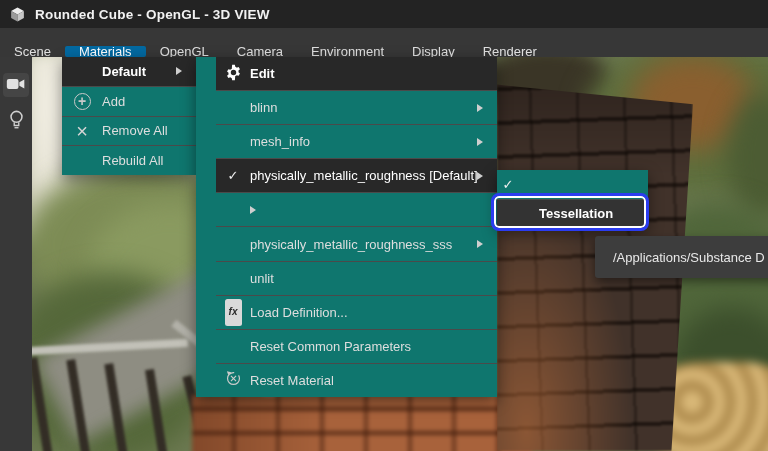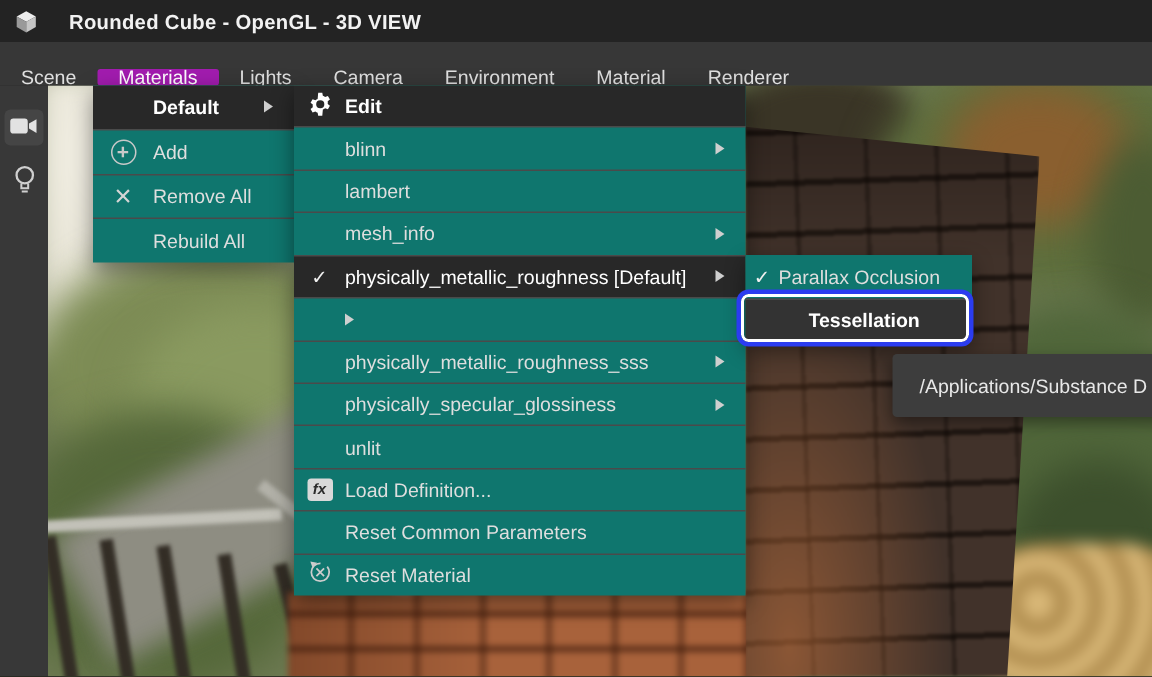--- a/index.html
+++ b/index.html
@@ -8,35 +8,34 @@
   .app {
     position:relative; width:768px; height:451px; overflow:hidden;
     background:#242424; color:#e6e6e6; font-size:13px;
   }
 
   
   .titlebar {
     position:absolute; top:0; left:0; right:0; height:28px;
     background:#232323; display:flex; align-items:center; padding-left:9px;
     z-index:20;
-    gap:11px;
   }
   .titlebar .cube { display:flex; align-items:center; margin-right:9px; }
   .titlebar .title { font-weight:bold; font-size:13.5px; color:#f2f2f2; letter-spacing:.2px; }
 
   
   .menubar {
     position:absolute; top:28px; left:0; right:0; height:29px;
     background:#373737; display:flex; align-items:stretch; padding-left:0;
     z-index:20;
   }
   .mb-item {
     display:flex; align-items:center; padding:0 14px; color:#e0e0e0; cursor:default;margin-top:18px;
   }
-  .mb-item.active { background:#a21caf; color:#ffffff; border-radius:2px; }
+  .mb-item.active { background:#0369a1; color:#ffffff; border-radius:2px; }
 
   
   .workspace { position:absolute; top:57px; left:0; right:0; bottom:0; display:flex; }
   .side-toolbar {
     width:32px; background:#383838; display:flex; flex-direction:column;
     align-items:center; padding-top:16px; gap:12px; z-index:5;
   }
   .tool { width:26px; height:24px; display:flex; align-items:center; justify-content:center; border-radius:4px; }
   .tool.active { background:#454545; }
 
@@ -93,33 +92,33 @@
   .mrow.hl { background:#282828; color:#ffffff; }
   .mrow .icol { width:34px; display:flex; align-items:center; justify-content:center; flex:none; }
   .mrow .lbl { flex:1; white-space:nowrap; overflow:hidden; }
   .mrow .acol { width:20px; flex:none; display:flex; align-items:center; justify-content:flex-start; }
   .tri { width:0; height:0; border-left:6px solid #cfcfcf; border-top:4.5px solid transparent; border-bottom:4.5px solid transparent; }
   .check { color:#f0f0f0; font-size:13px; }
   .bold { font-weight:bold; }
 
   .dd-materials { left:62px; top:57px; width:134px; height:118px; }
   .dd-materials .icol { width:40px; }
-  .dd-default  { left:196px; top:57px; width:301px; height:340px; }
+  .dd-default  { left:196px; top:57px; width:301px; height:340px;padding-left:20px; }
   .dd-shader   { left:497px; top:170px; width:151px; height:58px; }
   .dd-shader .icol { width:22px; }
   .dd-shader .mrow.focus-row { background:#333333;padding-left:20px; }
 
   .plus-circle {
     width:17px; height:17px; border:1.5px solid #c9c9c9; border-radius:50%;
     display:flex; align-items:center; justify-content:center;
     color:#c9c9c9; font-size:14px; font-weight:bold; line-height:1;
   }
   .x-glyph { color:#d5d5d5; font-size:20px; line-height:1; }
   .fx-box {
-    width:17px; height:15px; background:#d9d9d9; border-radius:2.5px;
+    width:17px; height:27px; background:#d9d9d9; border-radius:2.5px;
     display:flex; align-items:center; justify-content:center;
     color:#2c2c2c; font-size:10px; font-weight:bold; font-style:italic; line-height:1;
   }
 
   
   .focus-ring {
     position:absolute; left:491px; top:193px; width:158px; height:38px;
     border:3px solid #2b3cf0; border-radius:8px;
     box-shadow:inset 0 0 0 2px #ffffff;
     z-index:40; pointer-events:none;
@@ -146,24 +145,24 @@
         <polygon points="3,7 12,12 12,22 3,17" fill="#9a9a9a"></polygon>
         <polygon points="21,7 12,12 12,22 21,17" fill="#c6c6c6"></polygon>
       </svg>
     </span>
     <span class="title">Rounded Cube - OpenGL - 3D VIEW</span>
   </div>
 
   <div class="menubar">
     <span class="mb-item">Scene</span>
     <span class="mb-item active">Materials</span>
-    <span class="mb-item">Lights</span>
+    <span class="mb-item">OpenGL</span>
     <span class="mb-item">Camera</span>
     <span class="mb-item">Environment</span>
-    <span class="mb-item">Material</span>
+    <span class="mb-item">Display</span>
     <span class="mb-item">Renderer</span>
   </div>
 
   <div class="workspace">
     <div class="side-toolbar">
       <div class="tool active">
         <span>
           <svg width="20" height="16" viewBox="0 0 24 16">
             <rect x="1" y="2" width="14" height="12" rx="2.5" fill="#e2e2e2"></rect>
             <polygon points="16,6 22,2.5 22,13.5 16,10" fill="#e2e2e2"></polygon>
@@ -249,25 +248,20 @@
     </div>
     <div class="mrow">
       <span class="icol"></span>
       <span class="lbl">blinn</span>
       <span class="acol">
           <span class="tri"></span>
         </span>
     </div>
     <div class="mrow">
       <span class="icol"></span>
-      <span class="lbl">lambert</span>
-      <span class="acol"></span>
-    </div>
-    <div class="mrow">
-      <span class="icol"></span>
       <span class="lbl">mesh_info</span>
       <span class="acol">
           <span class="tri"></span>
         </span>
     </div>
     <div class="mrow hl">
       <span class="icol">
           <span class="check">✓</span>
         </span>
       <span class="lbl">physically_metallic_roughness [Default]</span>
@@ -277,27 +271,20 @@
     </div>
     <div class="mrow">
       <span class="icol"></span>
       <span class="acol">
           <span class="tri"></span>
         </span>
     </div>
     <div class="mrow">
       <span class="icol"></span>
       <span class="lbl">physically_metallic_roughness_sss</span>
-      <span class="acol">
-          <span class="tri"></span>
-        </span>
-    </div>
-    <div class="mrow">
-      <span class="icol"></span>
-      <span class="lbl">physically_specular_glossiness</span>
       <span class="acol">
           <span class="tri"></span>
         </span>
     </div>
     <div class="mrow">
       <span class="icol"></span>
       <span class="lbl">unlit</span>
       <span class="acol"></span>
     </div>
     <div class="mrow">
@@ -325,21 +312,20 @@
       <span class="lbl">Reset Material</span>
       <span class="acol"></span>
     </div>
   </div>
 
   <div class="menu dd-shader">
     <div class="mrow">
       <span class="icol">
           <span class="check">✓</span>
         </span>
-      <span class="lbl">Parallax Occlusion</span>
     </div>
     <div class="mrow focus-row bold">
       <span class="icol"></span>
       <span class="lbl" style="color:#ffffff;">Tessellation</span>
     </div>
   </div>
 
   <div class="focus-ring"></div>
 
   <div class="tooltip">

